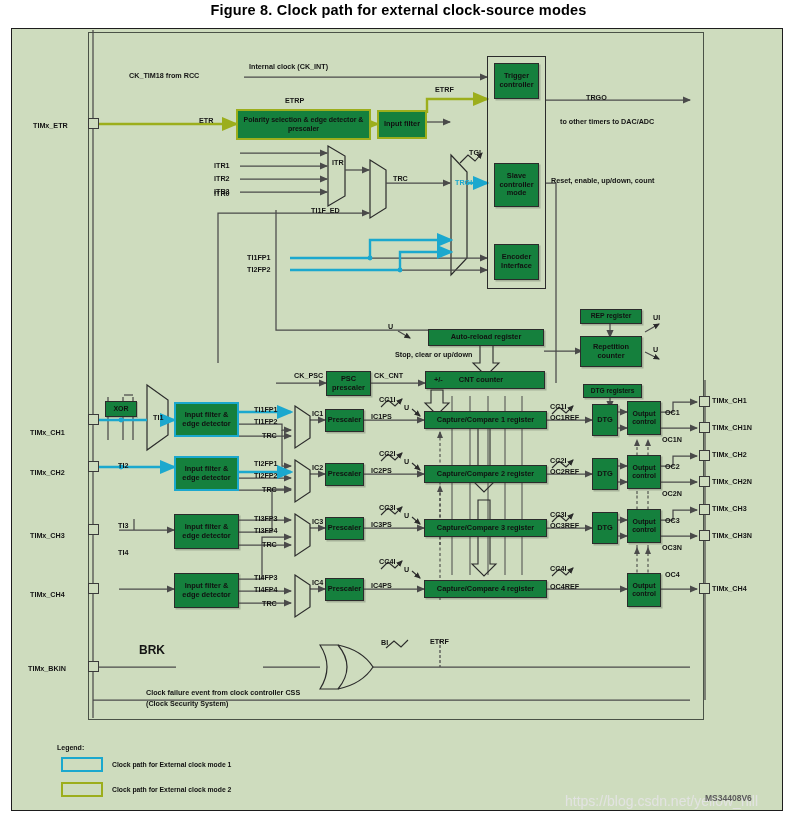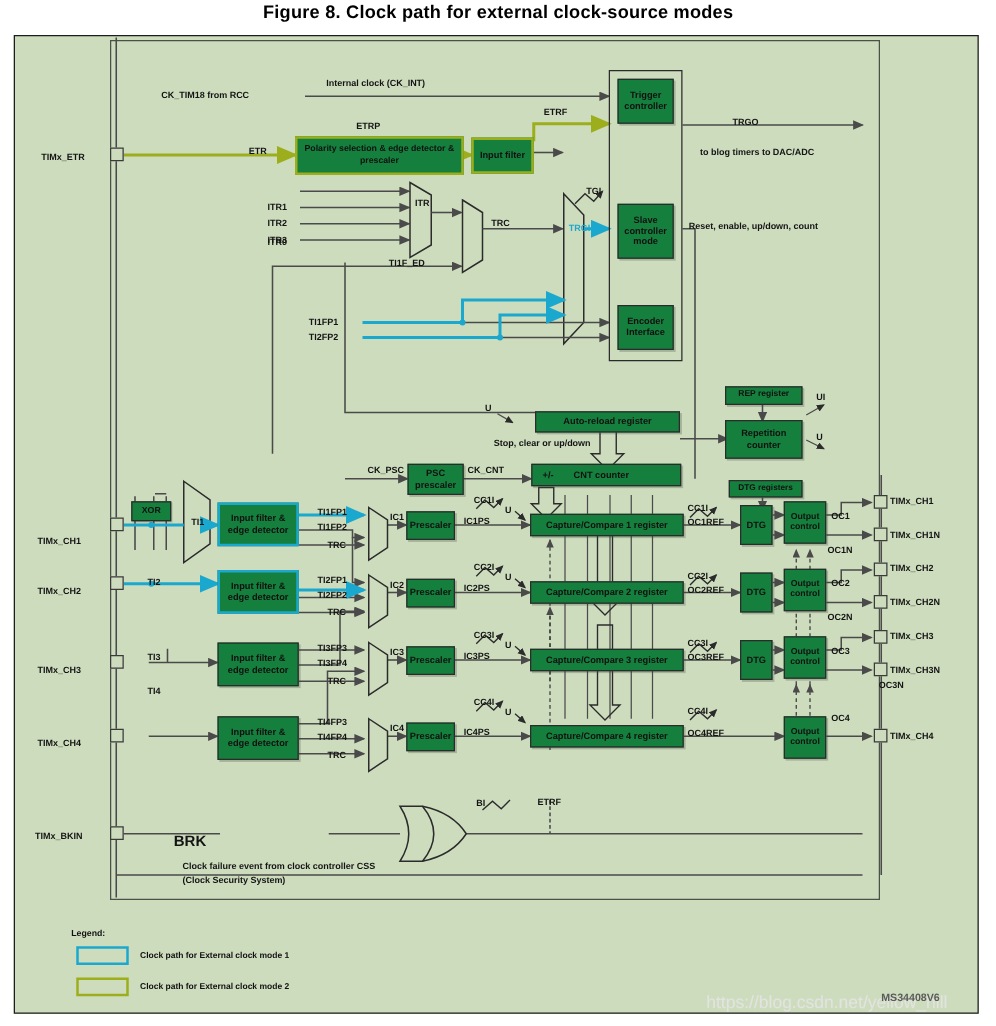--- a/index.html
+++ b/index.html
@@ -345,26 +345,26 @@
 
   <div class="lbl" style="left:712px;top:396px;">TIMx_CH1</div>
   <div class="lbl" style="left:712px;top:423px;">TIMx_CH1N</div>
   <div class="lbl" style="left:712px;top:450px;">TIMx_CH2</div>
   <div class="lbl" style="left:712px;top:477px;">TIMx_CH2N</div>
   <div class="lbl" style="left:712px;top:504px;">TIMx_CH3</div>
   <div class="lbl" style="left:712px;top:531px;">TIMx_CH3N</div>
   <div class="lbl" style="left:712px;top:584px;">TIMx_CH4</div>
 
   <div class="lbl" style="left:129px;top:71px;">CK_TIM18 from RCC</div>
-  <div class="lbl" style="left:249px;top:62px;margin-left:12px;">Internal clock (CK_INT)</div>
+  <div class="lbl" style="left:249px;top:62px;">Internal clock (CK_INT)</div>
   <div class="lbl" style="left:199px;top:116px;">ETR</div>
   <div class="lbl" style="left:285px;top:96px;">ETRP</div>
   <div class="lbl" style="left:435px;top:85px;">ETRF</div>
   <div class="lbl" style="left:586px;top:93px;">TRGO</div>
-  <div class="lbl" style="left:560px;top:117px;">to blog timers to DAC/ADC</div>
+  <div class="lbl" style="left:560px;top:117px;">to other timers to DAC/ADC</div>
 
   <div class="lbl" style="left:214px;top:148px;margin-top:41px;">ITR0</div>
   <div class="lbl" style="left:214px;top:161px;">ITR1</div>
   <div class="lbl" style="left:214px;top:174px;">ITR2</div>
   <div class="lbl" style="left:214px;top:187px;">ITR3</div>
   <div class="lbl" style="left:332px;top:158px;">ITR</div>
   <div class="lbl" style="left:311px;top:206px;">TI1F_ED</div>
   <div class="lbl" style="left:393px;top:174px;">TRC</div>
   <div class="lbl" style="left:469px;top:148px;">TGI</div>
   <div class="lbl" style="left:455px;top:178px;color:#1ba8ce;">TRGI</div>
@@ -428,24 +428,24 @@
   <div class="lbl" style="left:550px;top:413px;">OC1REF</div>
   <div class="lbl" style="left:550px;top:467px;">OC2REF</div>
   <div class="lbl" style="left:550px;top:521px;">OC3REF</div>
   <div class="lbl" style="left:550px;top:582px;">OC4REF</div>
 
   <div class="lbl" style="left:665px;top:408px;">OC1</div>
   <div class="lbl" style="left:662px;top:435px;">OC1N</div>
   <div class="lbl" style="left:665px;top:462px;">OC2</div>
   <div class="lbl" style="left:662px;top:489px;">OC2N</div>
   <div class="lbl" style="left:665px;top:516px;">OC3</div>
-  <div class="lbl" style="left:662px;top:543px;margin-left:41px;">OC3N</div>
+  <div class="lbl" style="left:662px;top:543px;">OC3N</div>
   <div class="lbl" style="left:665px;top:570px;">OC4</div>
 
-  <div class="lbl brk" style="left:139px;top:666px;">BRK</div>
+  <div class="lbl brk" style="left:139px;top:643px;">BRK</div>
   <div class="lbl" style="left:381px;top:638px;">BI</div>
   <div class="lbl" style="left:430px;top:637px;">ETRF</div>
   <div class="lbl" style="left:146px;top:688px;">Clock failure event from clock controller CSS</div>
   <div class="lbl" style="left:146px;top:699px;">(Clock Security System)</div>
 
   <div class="legend-title">Legend:</div>
   <div class="legend-sw c1"></div>
   <div class="legend-sw c2"></div>
   <div class="legend-txt" style="left:112px;top:761px;">Clock path for External clock mode 1</div>
   <div class="legend-txt" style="left:112px;top:786px;">Clock path for External clock mode 2</div>

